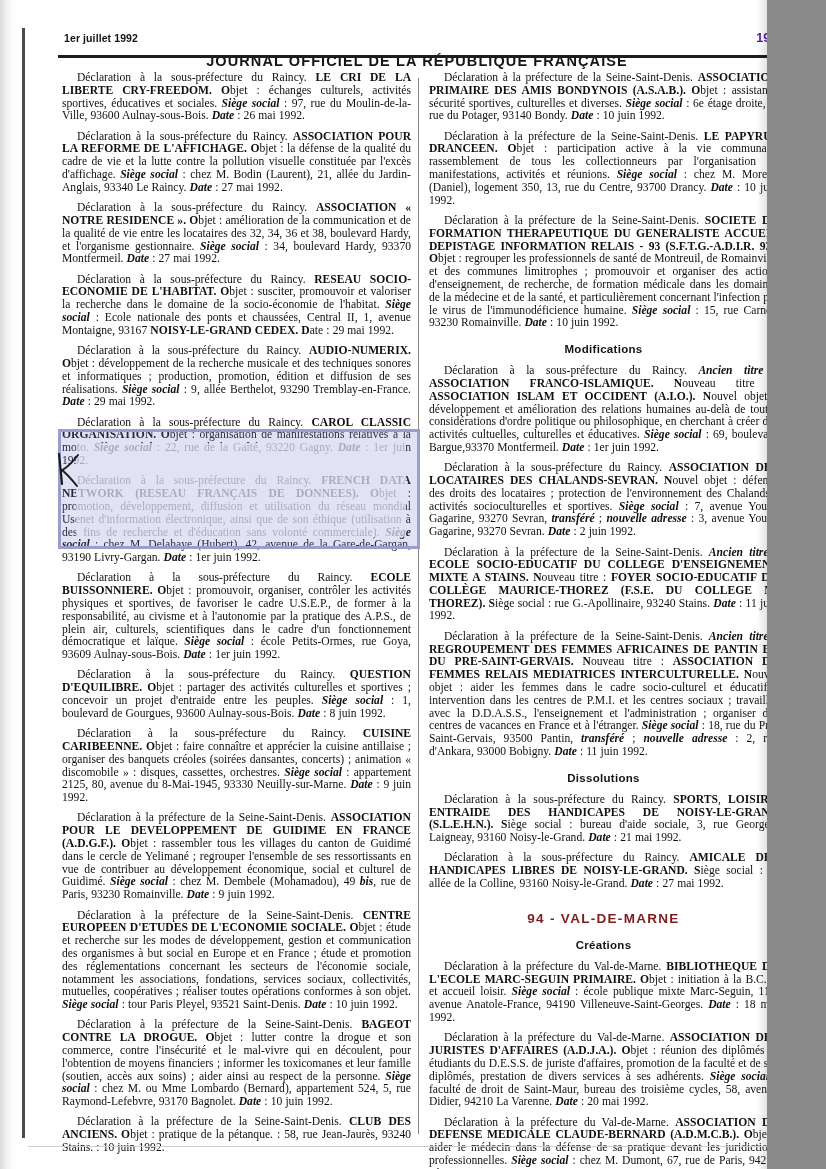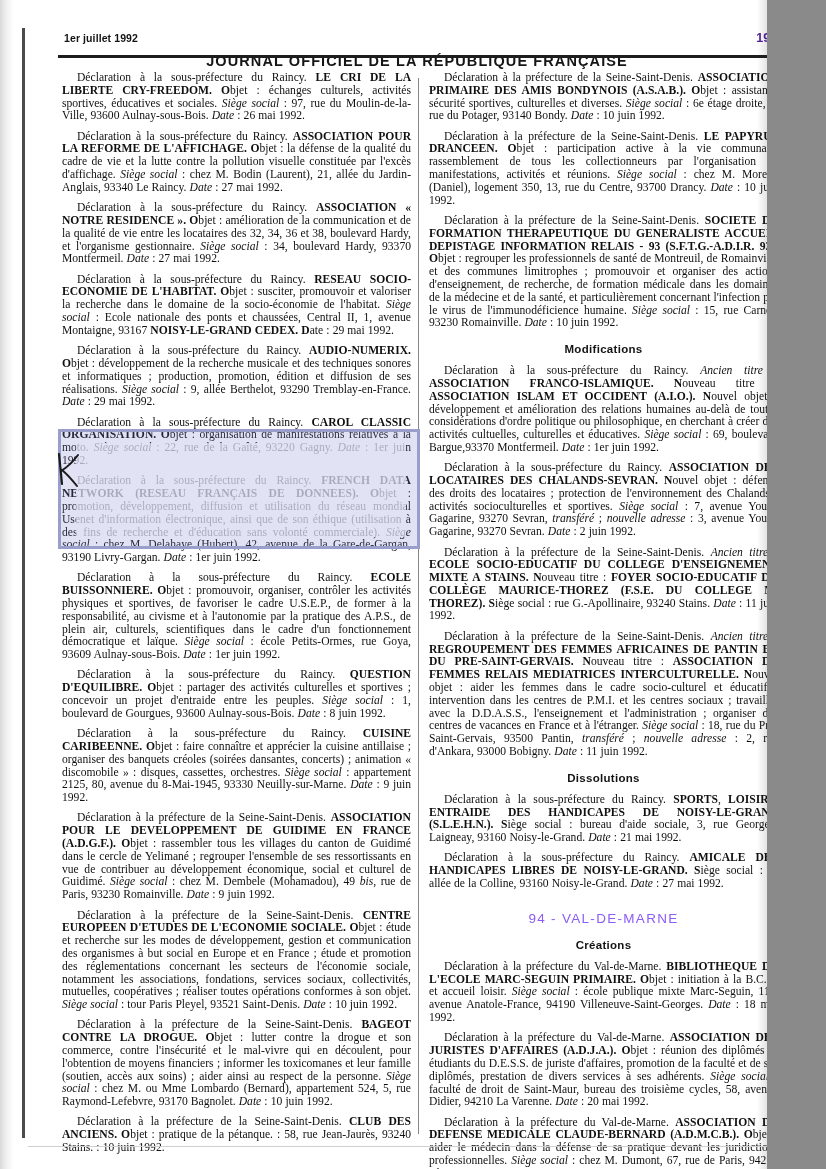--- a/index.html
+++ b/index.html
@@ -118,39 +118,39 @@
     text-align: justify;
     text-indent: 15px;
     color: #101010;
     -webkit-hyphens: auto;
     hyphens: auto;
     word-spacing: .2px;
   }
   p.entry:last-child { margin-bottom: 0; }
 
   b, .nm { font-weight: 700; }
-  i, .it { font-style: italic; }
+  i, .it { font-style: italic; font-weight: bold; }
 
   h3.subhead {
     margin: 13px 0 10px 0;
     text-align: center;
     font-family: "Liberation Sans", sans-serif;
     font-size: 11.5px;
     font-weight: 700;
     letter-spacing: .3px;
     color: #141414;
   }
   h2.dept {
     margin: 20px 0 4px 0;
     text-align: center;
     font-family: "Liberation Sans", sans-serif;
     font-size: 13.5px;
-    font-weight: 400;
+    font-weight: 700;
     letter-spacing: 1.3px;
-    color: #8b5cf6;
+    color: #7f1d1d;
   }
 
   
   .highlight-box {
     position: absolute;
     left: 58px;
     top: 429px;
     width: 362px;
     height: 120px;
     background: rgba(120,124,200,0.22);

